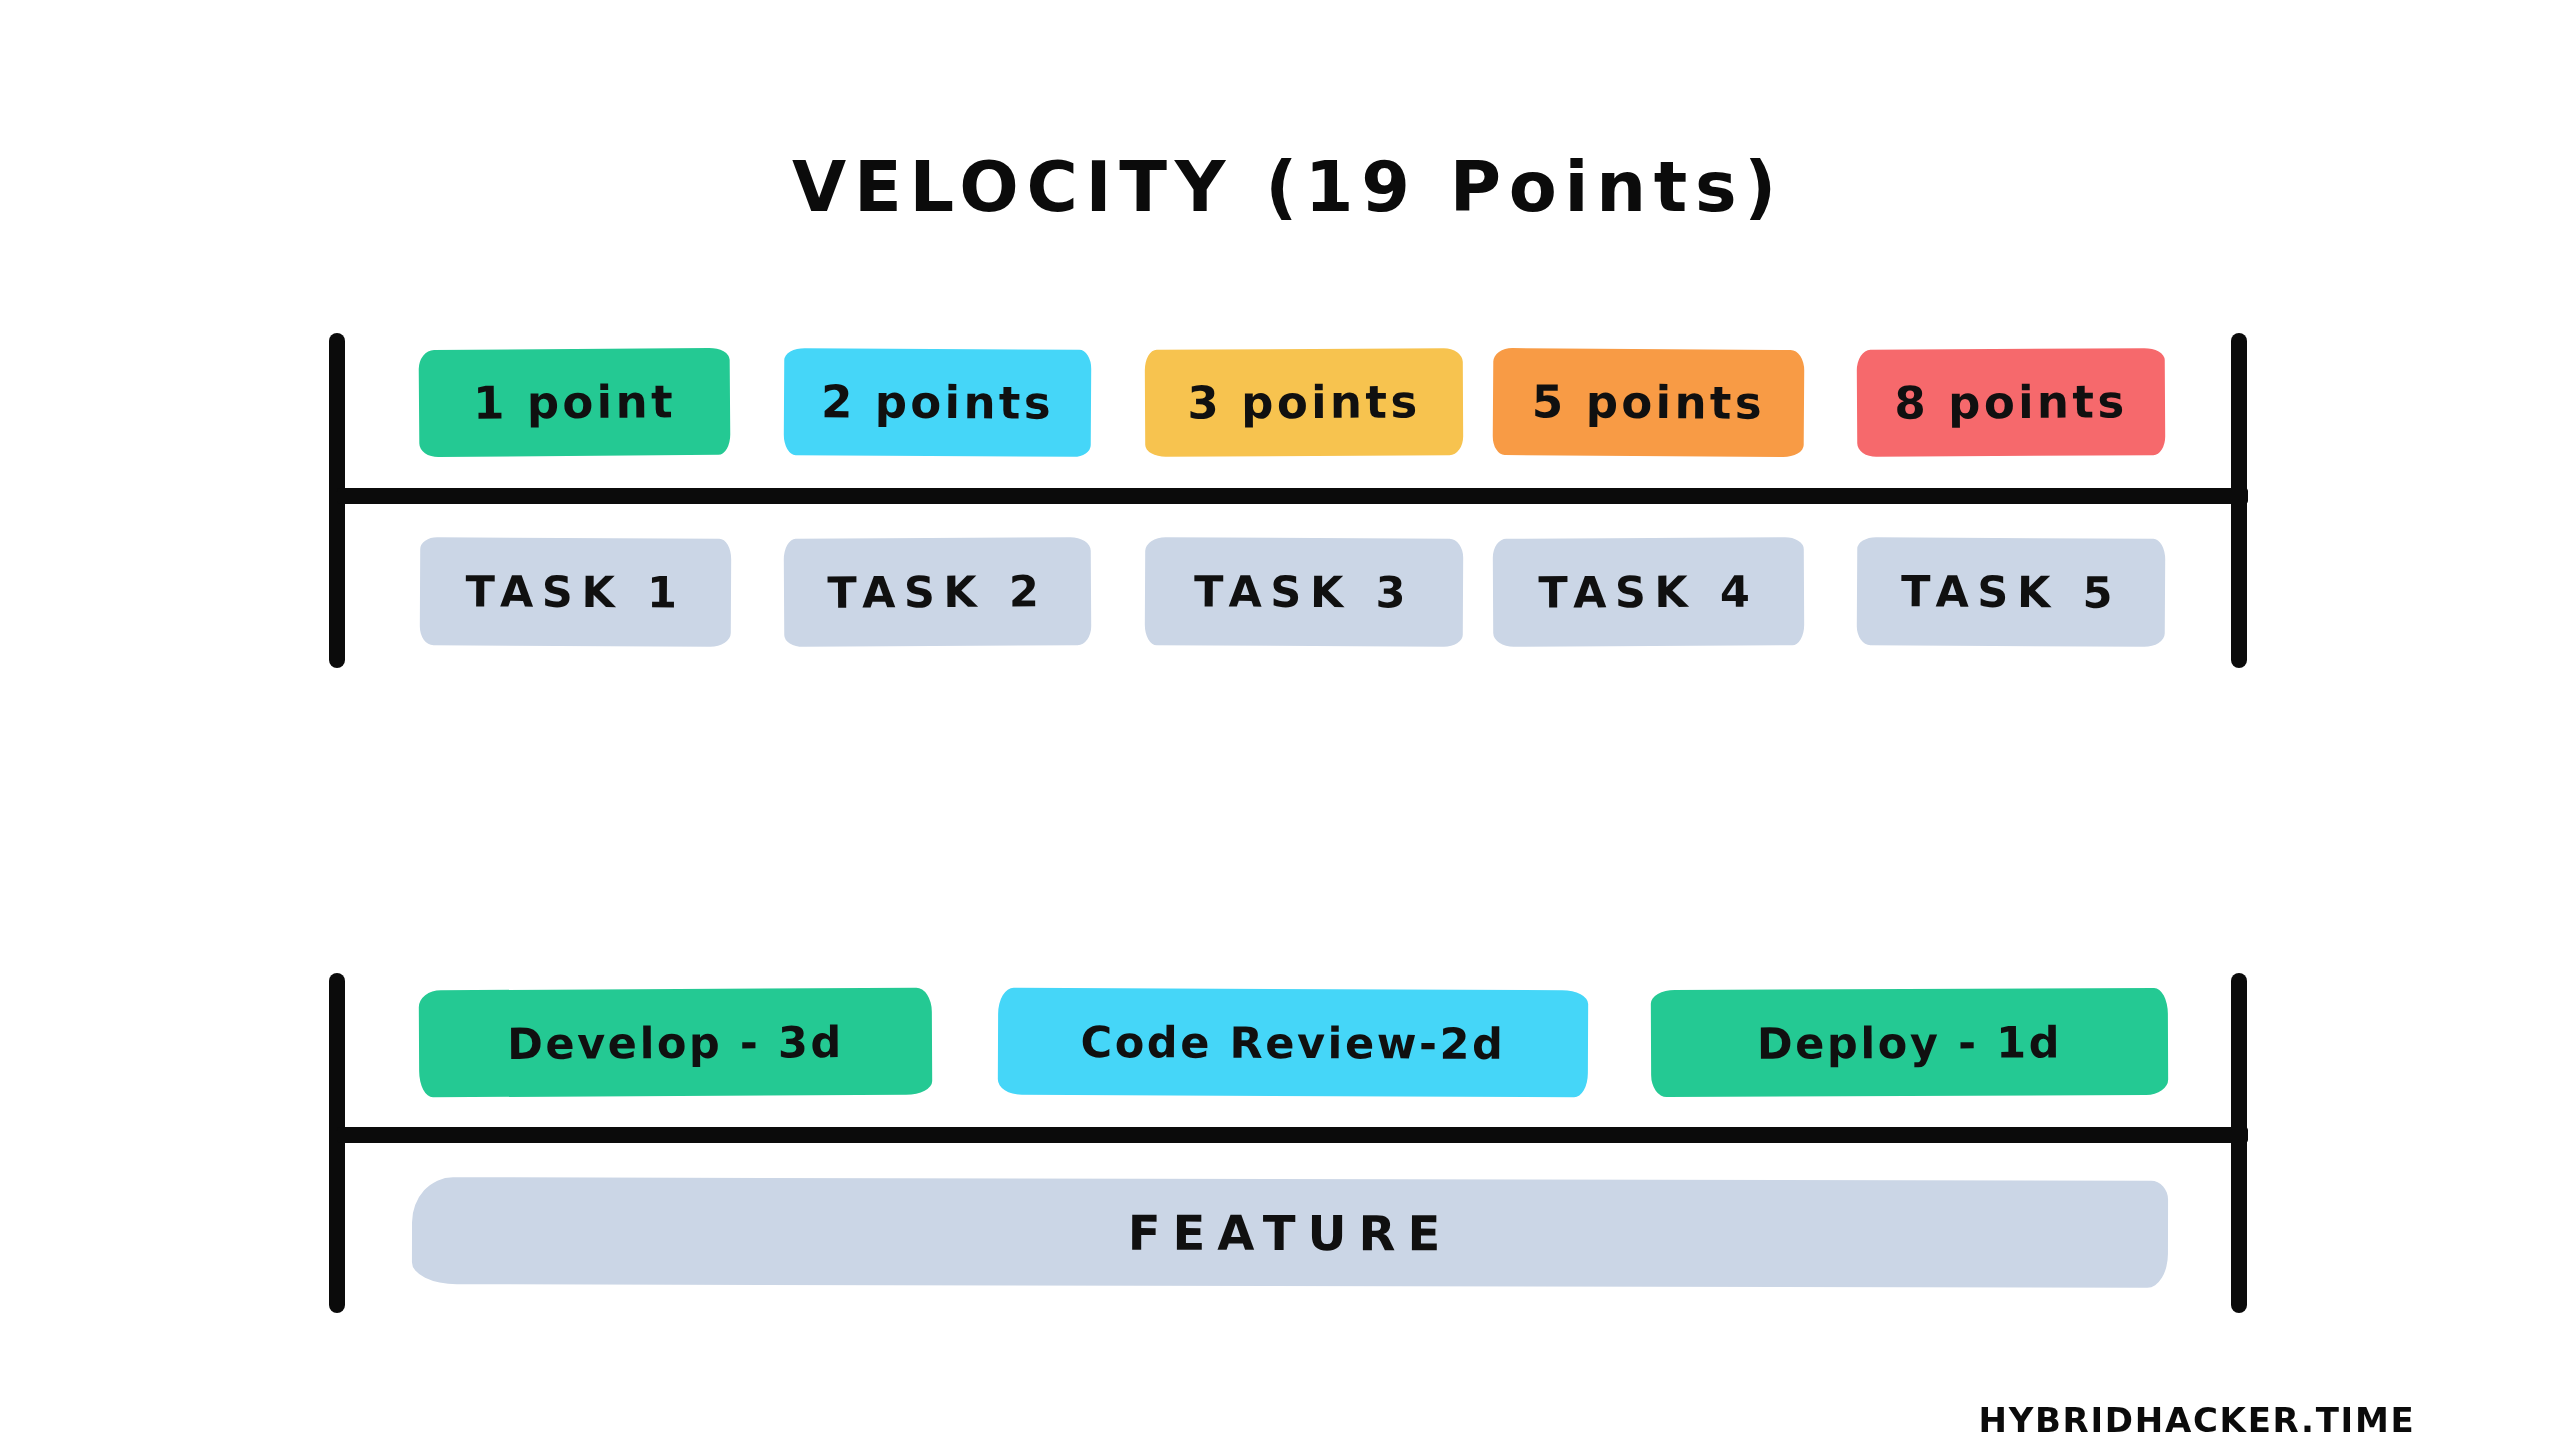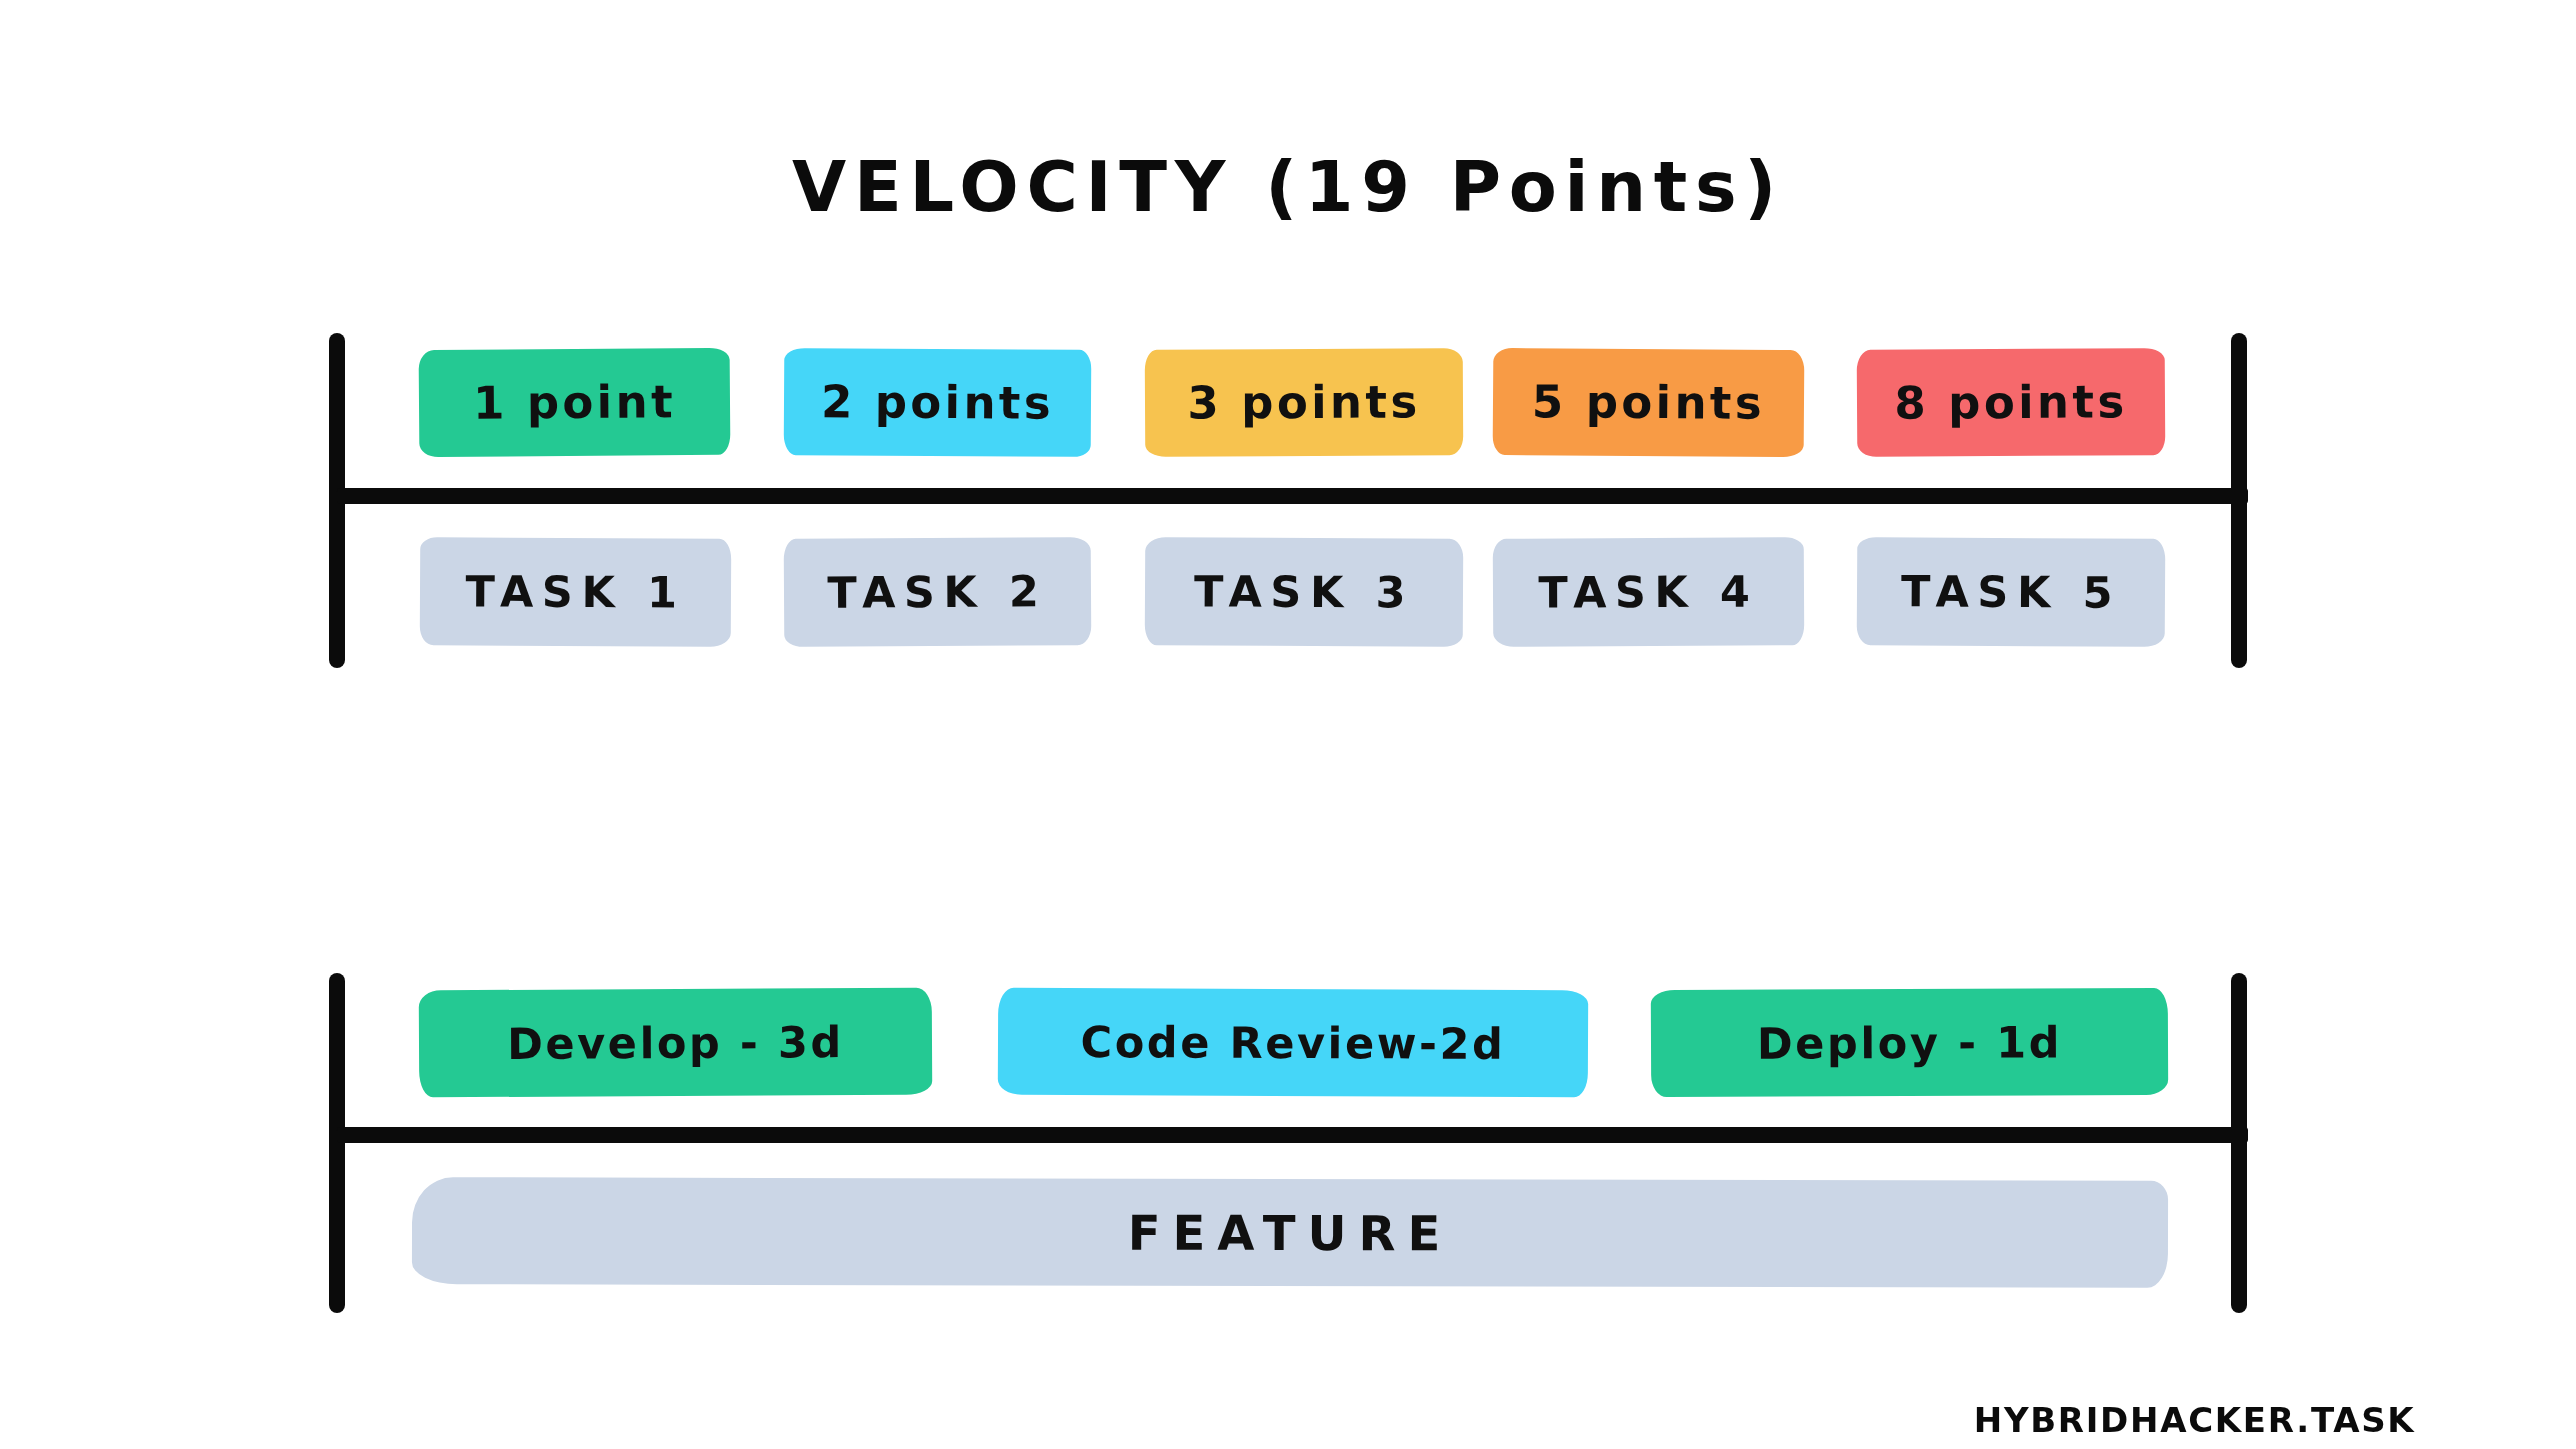--- a/index.html
+++ b/index.html
@@ -83,16 +83,16 @@
   <div class="vbar" id="v2l"></div>
   <div class="vbar" id="v2r"></div>
   <div class="hline" id="h2"></div>
 
   <div class="badge stg s1" style="background: rgb(36, 201, 147);">Develop - 3d</div>
   <div class="badge stg s2" style="background: rgb(69, 214, 248);">Code Review-2d</div>
   <div class="badge stg s3" style="background: rgb(36, 201, 147);">Deploy - 1d</div>
 
   <div class="badge feature" style="background: rgb(203, 214, 230);">FEATURE</div>
 
-  <div class="watermark">HYBRIDHACKER.TASK</div>
+  <div class="watermark">HYBRIDHACKER.TIME</div>
 
 </div>
 
 
 </body></html>

